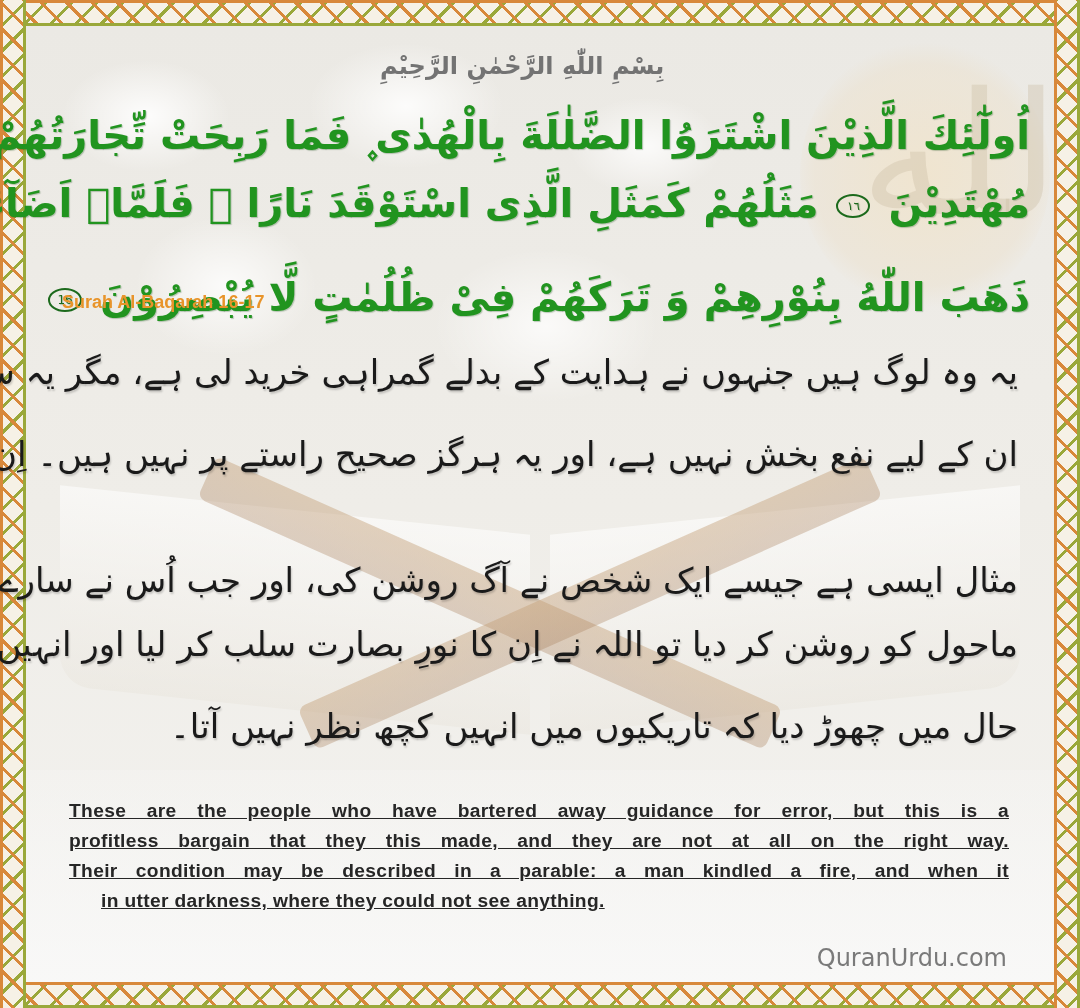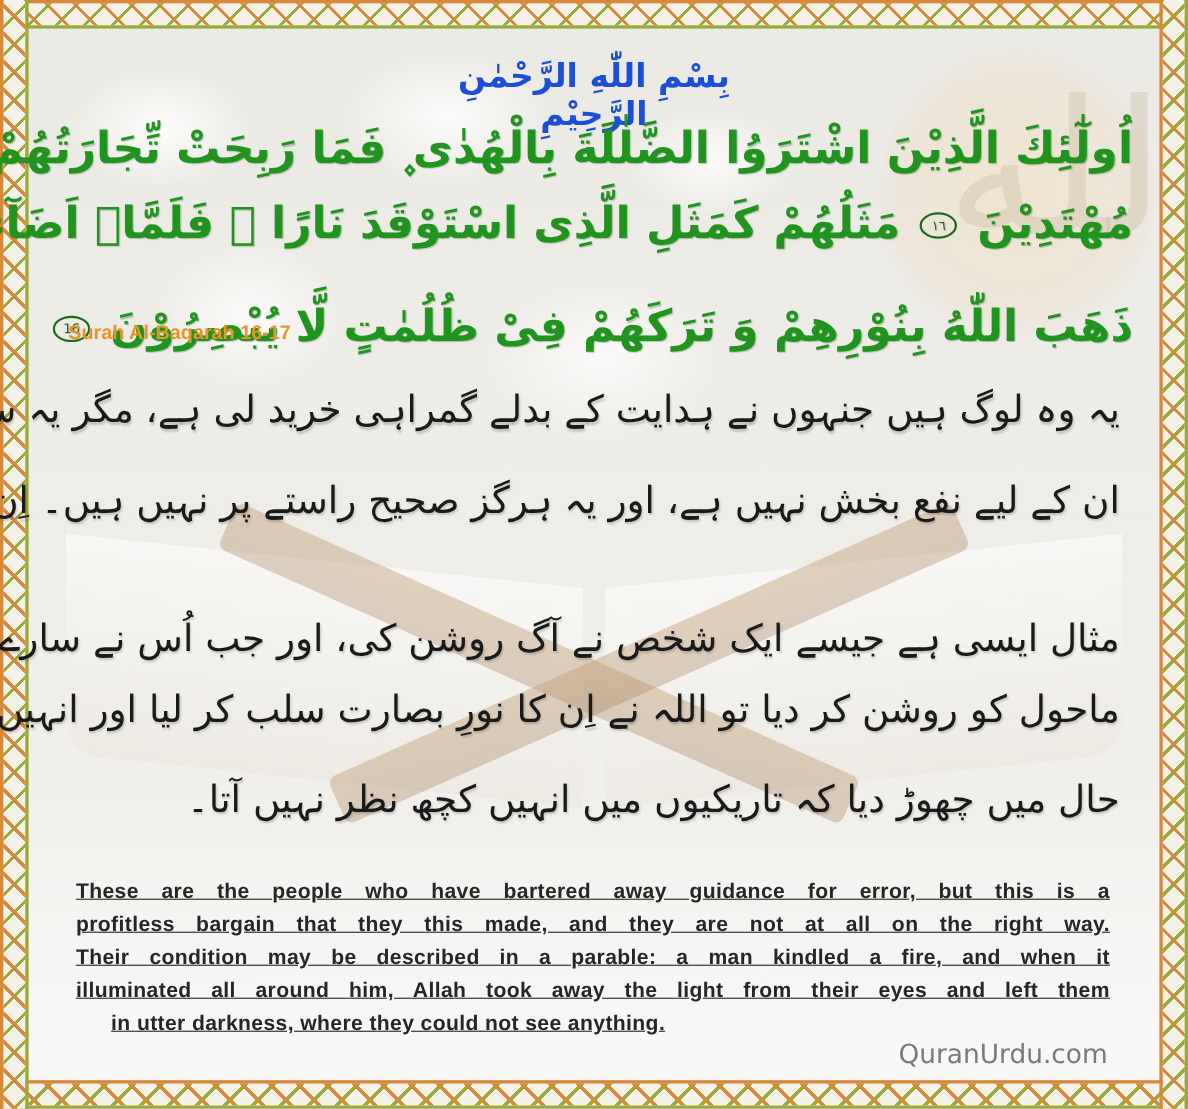--- a/index.html
+++ b/index.html
@@ -76,24 +76,24 @@
     }
     .book .stand-a { left: 120px; transform: rotate(24deg); }
     .book .stand-b { left: 220px; transform: rotate(-24deg); }
     .white-fade {
       position: absolute; left: 26px; right: 26px; top: 770px; bottom: 26px;
       background: linear-gradient(180deg, rgba(250,250,250,0.2), rgba(250,250,250,0.75));
     }
 
     .content { position: absolute; inset: 0; }
     .bismillah {
-      position: absolute; left: 380px; top: 52px; width: 320px; text-align: center;
+      position: absolute; left: 380px; top: 52px; width: 320px; text-align: left;
       direction: rtl;
       font-family: "DejaVu Sans", sans-serif;
-      font-size: 30px; color: #1d4ed8; font-weight: bold;
+      font-size: 24px; color: #737373; font-weight: bold;
     }
     .arabic-line {
       position: absolute; right: 50px; direction: rtl; text-align: justify;
       font-family: "DejaVu Sans", sans-serif;
       font-size: 40px; color: #21941f; font-weight: bold;
       white-space: nowrap;
       text-shadow: 1px 1px 1px rgba(0,60,0,0.25);
     }
     .arabic-line.l1 { top: 112px; left: 58px; }
     .arabic-line.l2 { top: 180px; left: 58px; }
@@ -177,19 +177,18 @@
     <div class="urdu-line full u1">یہ وہ لوگ ہیں جنہوں نے ہدایت کے بدلے گمراہی خرید لی ہے، مگر یہ سودا</div>
     <div class="urdu-line full u2">ان کے لیے نفع بخش نہیں ہے، اور یہ ہرگز صحیح راستے پر نہیں ہیں۔ اِن کی</div>
     <div class="urdu-line full u3">مثال ایسی ہے جیسے ایک شخص نے آگ روشن کی، اور جب اُس نے سارے</div>
     <div class="urdu-line full u4">ماحول کو روشن کر دیا تو اللہ نے اِن کا نورِ بصارت سلب کر لیا اور انہیں اس</div>
     <div class="urdu-line u5">حال میں چھوڑ دیا کہ تاریکیوں میں انہیں کچھ نظر نہیں آتا۔</div>
 
     <div class="english">
       <span>These are the people who have bartered away guidance for error, but this is a</span>
       <span>profitless bargain that they this made, and they are not at all on the right way.</span>
       <span>Their condition may be described in a parable: a man kindled a fire, and when it</span>
-      <span>illuminated all around him, Allah took away the light from their eyes and left them</span>
       <span class="last">in utter darkness, where they could not see anything.</span>
     </div>
 
     <div class="site">QuranUrdu.com</div>
   </div>
 </div>
 
 </body></html>

